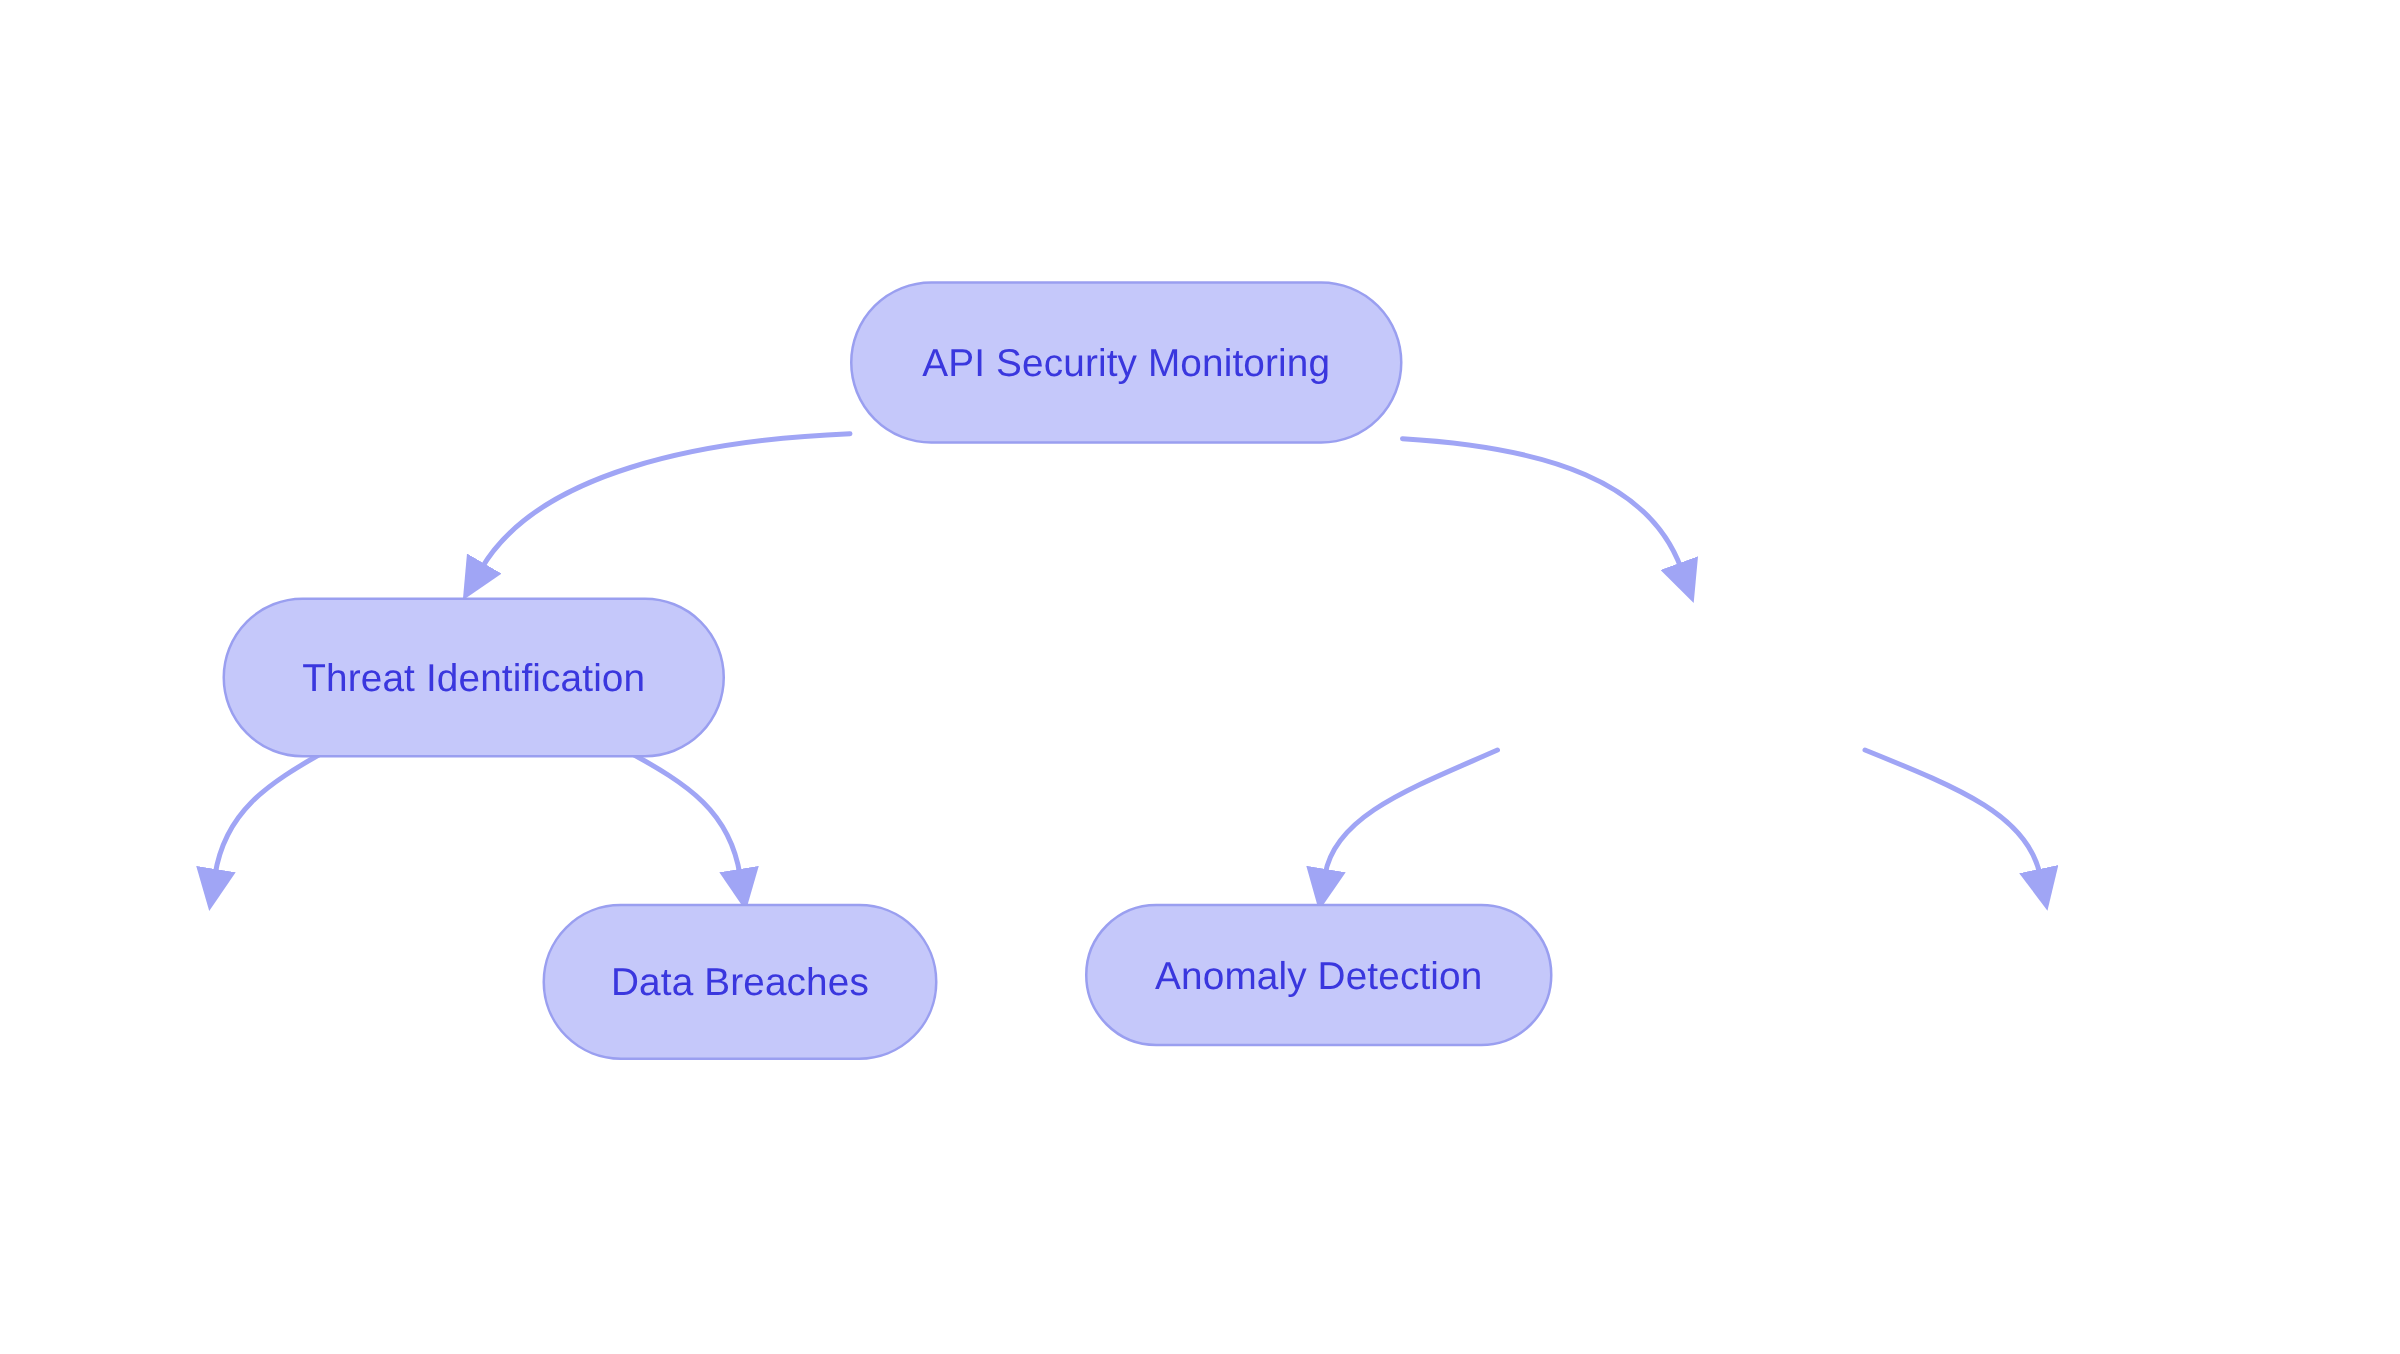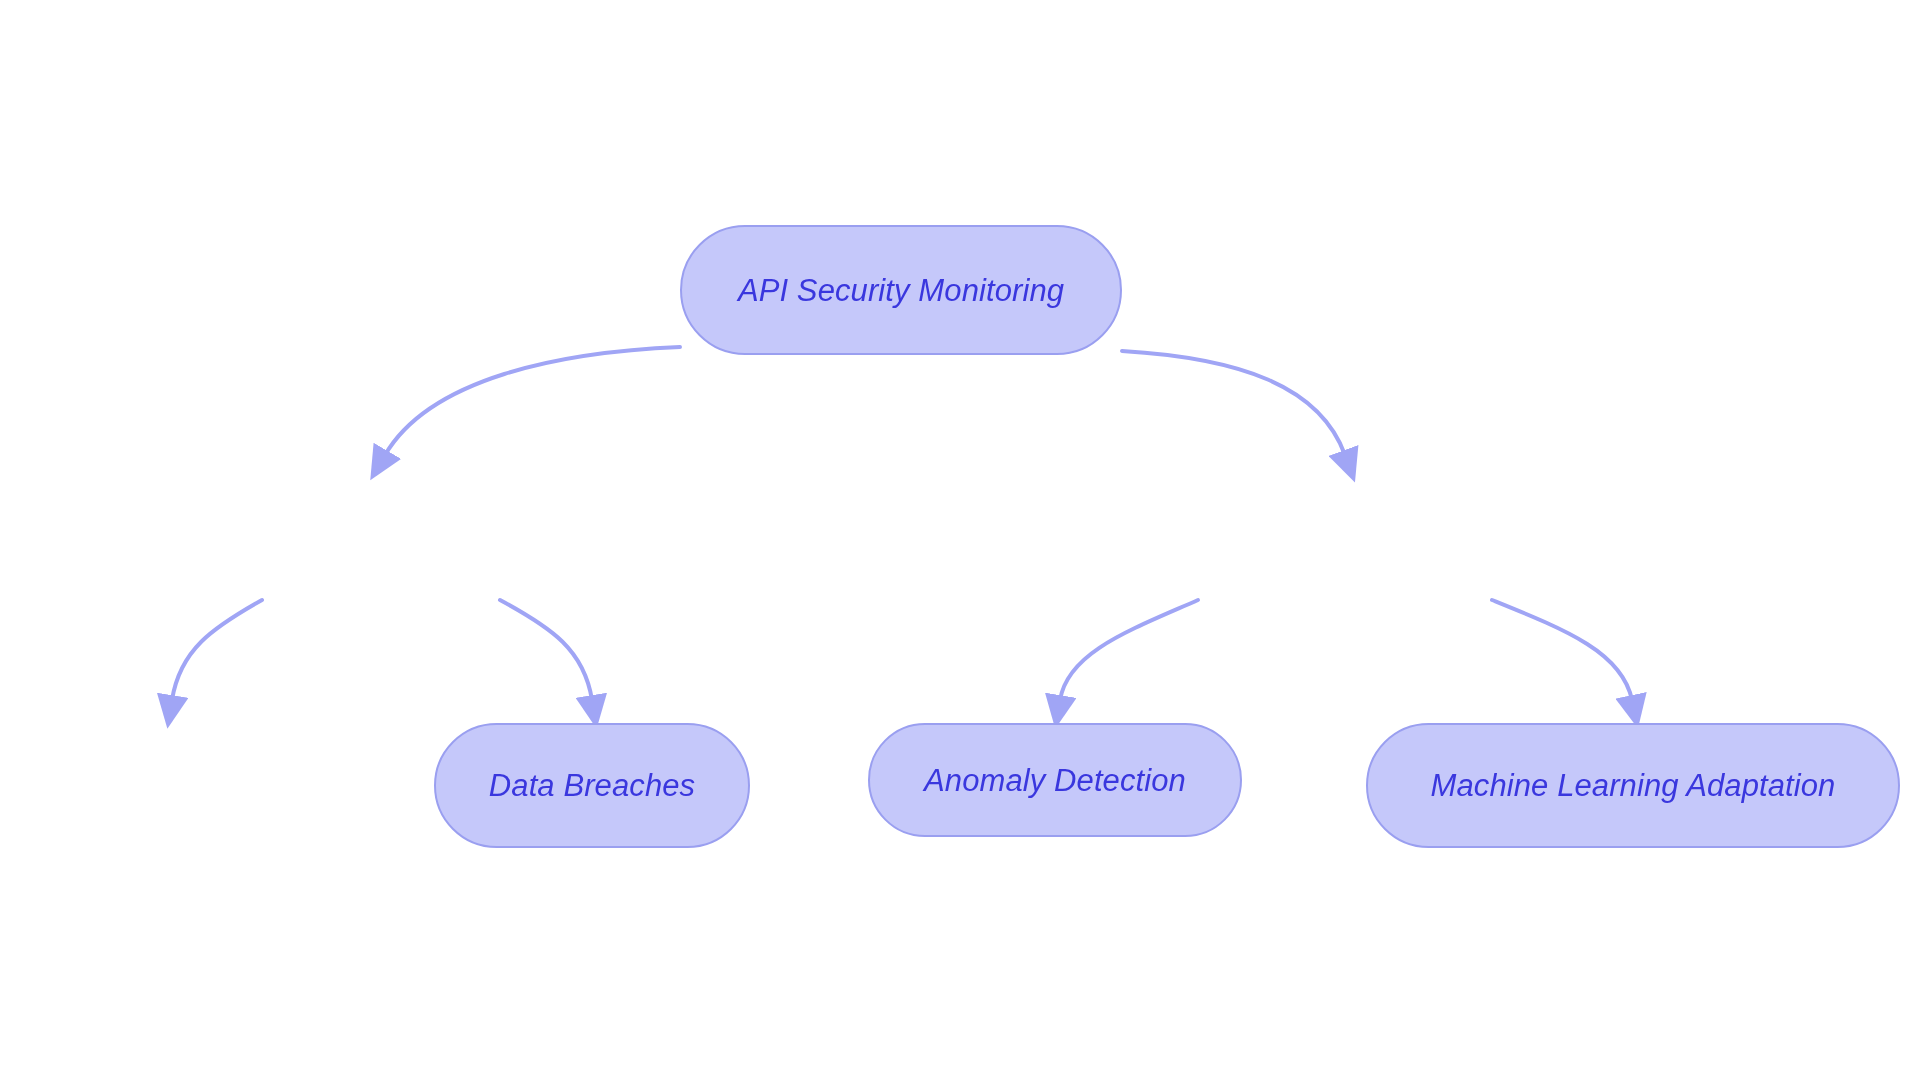--- a/index.html
+++ b/index.html
@@ -41,21 +41,20 @@
     text-align: center;
     white-space: nowrap;
   }
   .node-label {
     font-family: "Liberation Sans", sans-serif;
     font-size: 31px;
     line-height: 1;
     letter-spacing: 0.1px;
     color: #3a37de;
     font-weight: 400;
-    font-style: italic;
   }
   .node-root  { left: 680px;  top: 225px; width: 442px; height: 130px; }
   .node-l2a   { left: 178px;  top: 478px; width: 402px; height: 128px; }
   .node-l2b   { left: 1142px; top: 478px; width: 406px; height: 128px; }
   .node-l3a   { left: 18px;   top: 723px; width: 290px; height: 125px; }
   .node-l3b   { left: 434px;  top: 723px; width: 316px; height: 125px; }
   .node-l3c   { left: 868px;  top: 723px; width: 374px; height: 114px; }
   .node-l3d   { left: 1366px; top: 723px; width: 534px; height: 125px; }
 </style>
 </head>
@@ -80,28 +79,28 @@
 
     <path d="M 1198,600 C 1130,630 1068,652 1060,700" fill="none" stroke="#a0a5f5" stroke-width="4" stroke-linecap="round" marker-end="url(#arrowhead)"></path>
 
     <path d="M 1492,600 C 1566,630 1622,652 1632,700" fill="none" stroke="#a0a5f5" stroke-width="4" stroke-linecap="round" marker-end="url(#arrowhead)"></path>
   </svg>
 
   <div class="node node-root">
     <span class="node-label">API Security Monitoring</span>
   </div>
 
+  <div class="node node-l2a">
+    <span class="node-label">Threat Identification</span>
+  </div>
 
 
 
   <div class="node node-l3b">
     <span class="node-label">Data Breaches</span>
   </div>
 
   <div class="node node-l3c">
     <span class="node-label">Anomaly Detection</span>
   </div>
 
-  <div class="node node-l3d">
-    <span class="node-label">Machine Learning Adaptation</span>
-  </div>
 
 </div>
 
 </body></html>

